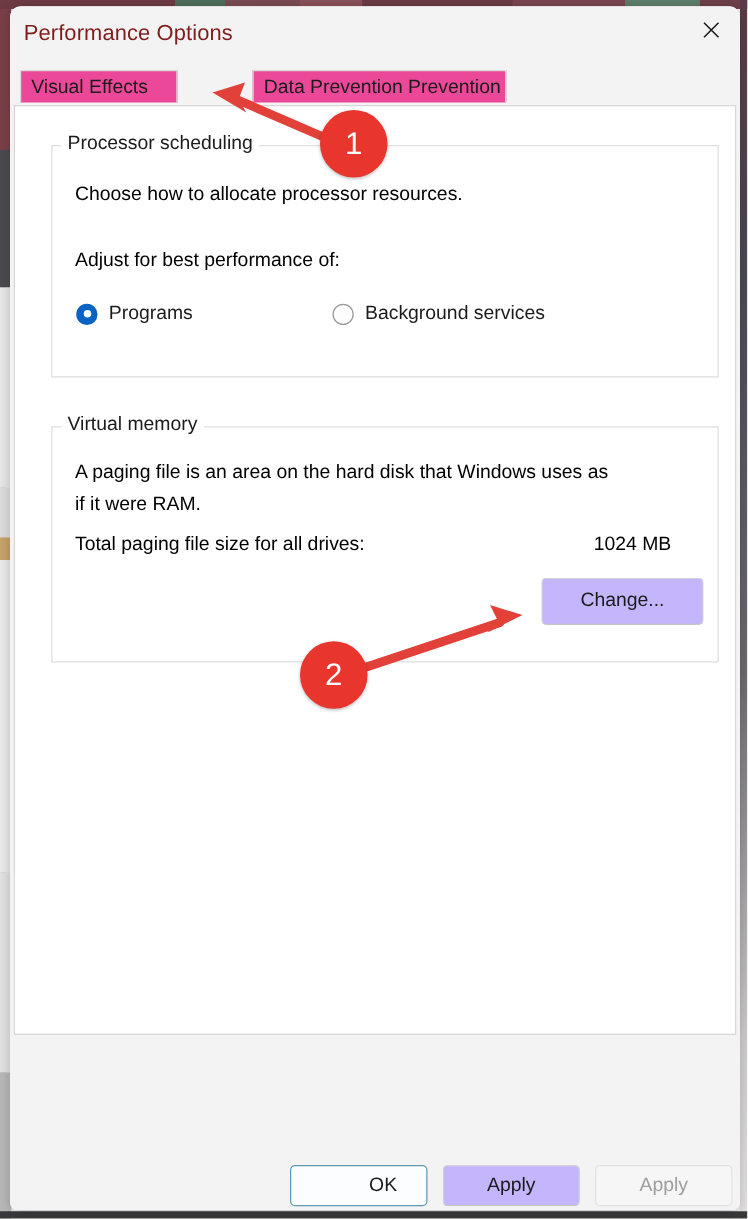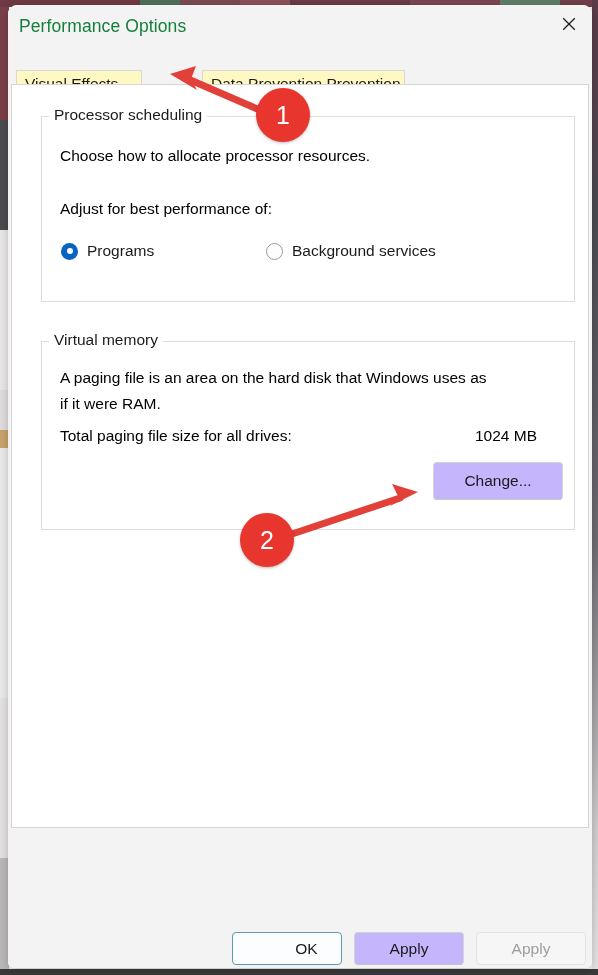--- a/index.html
+++ b/index.html
@@ -74,21 +74,21 @@
     position: absolute;
     left: 0; top: 0;
     width: 584px; height: 47px;
     background: #f3f3f3;
   }
   .title-text {
     position: absolute;
     left: 11px;
     top: 11px;
     font-size: 17.5px;
-    color: #15803d;
+    color: #7f1d1d;
     letter-spacing: 0.1px;
     white-space: nowrap;
   }
   .close-btn {
     position: absolute;
     right: 0px;
     top: 0px;
     width: 46px; height: 38px;
     display: flex;
     align-items: center;
@@ -100,24 +100,24 @@
   
   .tabstrip {
     position: absolute;
     left: 3px;
     top: 50px;
     width: 578px;
     height: 29px;
   }
   .tab {
     position: absolute;
-    top: 15px;
+    top: 1px;
     height: 26px;
     box-sizing: border-box;
-    background: #fef9c3;
+    background: #ec4899;
     border: 1px solid #d8d8d8;
     border-bottom: none;
     font-size: 15.5px;
     color: #1b1b1b;
     display: flex;
     align-items: center;
     padding: 0 8px;
     white-space: nowrap;
     cursor: default;
   }

